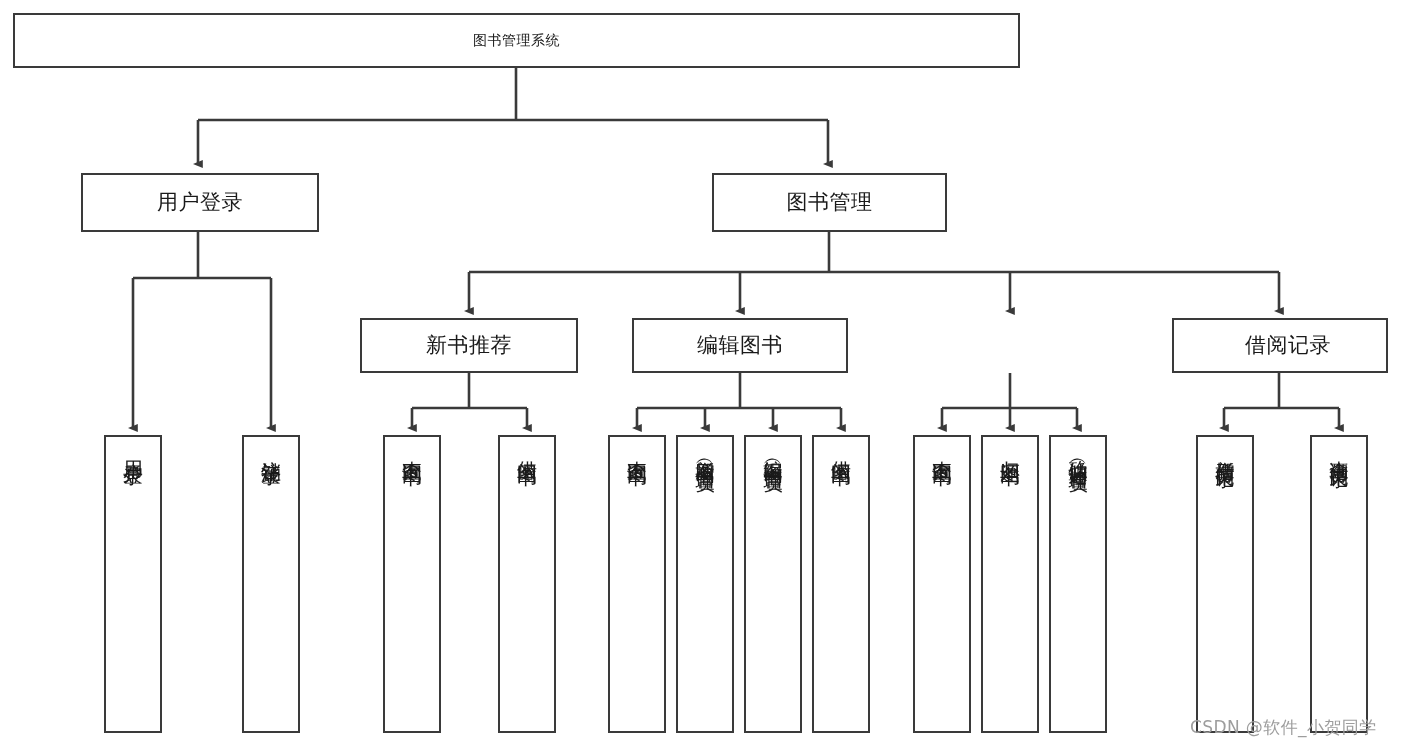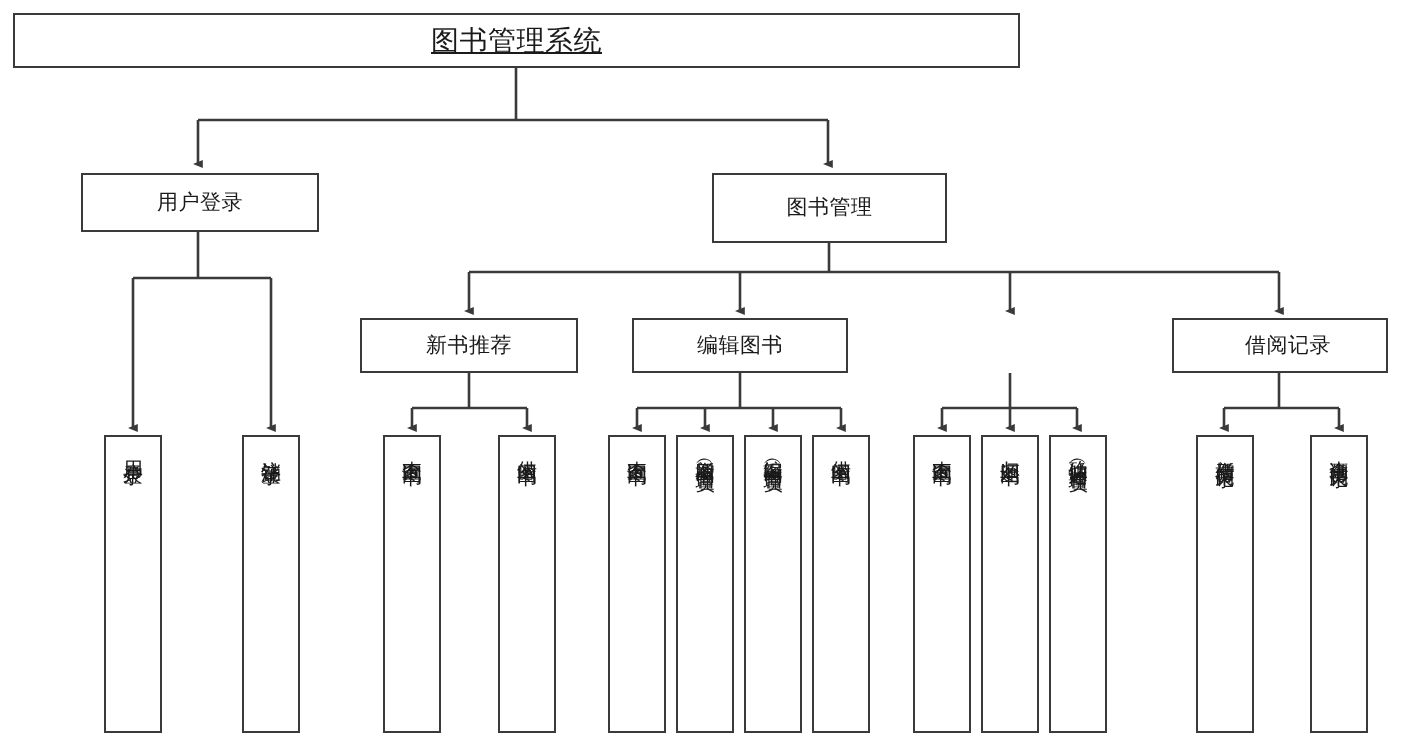--- a/index.html
+++ b/index.html
@@ -35,21 +35,21 @@
     justify-content: center;
     color: #1a1a1a;
   }
   .node .label {
     font-size: 21px;
     line-height: 1.12;
     letter-spacing: 0.5px;
     white-space: nowrap;
     text-align: center;
   }
-  .node.root .label { font-size: 28px; text-decoration: underline; }
+  .node.root .label { font-size: 14px; }
   .node.level2 .label { font-size: 21px; }
   .node.level3 .label { font-size: 21px; }
   .node.leaf {
     align-items: flex-start;
     justify-content: center;
     padding-top: 8px;
   }
   .node.leaf .label {
     writing-mode: vertical-rl;
     text-orientation: upright;
@@ -123,21 +123,21 @@
   </svg>
 
   <div class="node root" style="left:13px; top:13px; width:1007px; height:55px;">
     <span class="label">图书管理系统</span>
   </div>
 
   <div class="node level2" style="left:81px; top:173px; width:238px; height:59px;">
     <span class="label">用户登录</span>
   </div>
 
-  <div class="node level2" style="left:712px; top:173px; width:235px; height:70px;">
+  <div class="node level2" style="left:712px; top:173px; width:235px; height:59px;">
     <span class="label">图书管理</span>
   </div>
 
   <div class="node level3" style="left:360px; top:318px; width:218px; height:55px;">
     <span class="label">新书推荐</span>
   </div>
 
   <div class="node level3" style="left:632px; top:318px; width:216px; height:55px;">
     <span class="label">编辑图书</span>
   </div>
@@ -192,14 +192,15 @@
   </div>
 
   <div class="node leaf tall-text" style="left:1196px; top:435px; width:58px; height:298px;">
     <span class="label">新增借阅记录</span>
   </div>
 
   <div class="node leaf tall-text" style="left:1310px; top:435px; width:58px; height:298px;">
     <span class="label">查询借阅记录</span>
   </div>
 
+  <div class="watermark" style="left:1190px; top:716px;">CSDN @软件_小贺同学</div>
 
 </div>
 
 </body></html>

